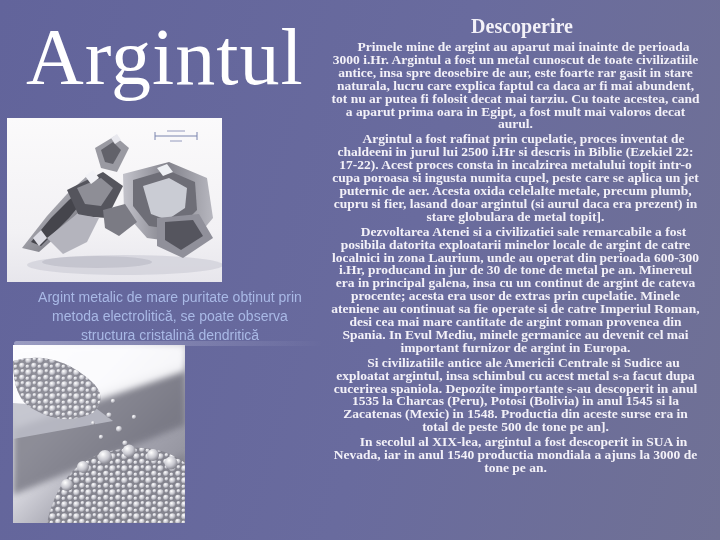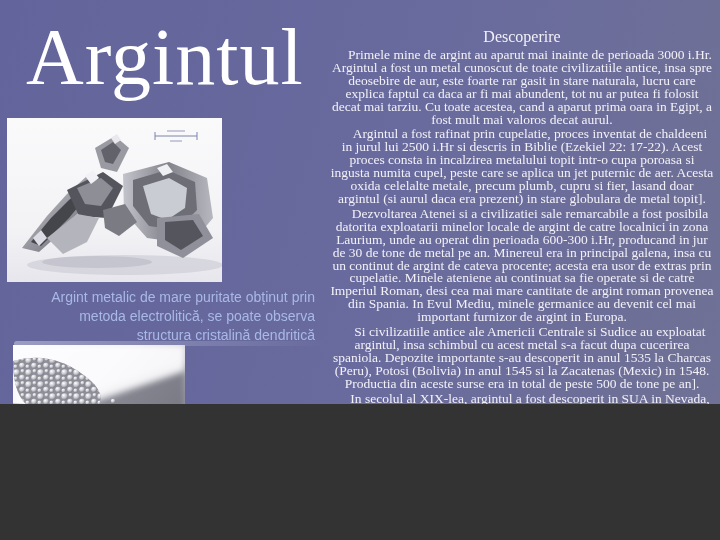--- a/index.html
+++ b/index.html
@@ -1,42 +1,42 @@
 <!DOCTYPE html>
 <html><head>
 <meta charset="utf-8">
 <style>
   html,body{margin:0;padding:0;background:#333;}
   .slide{
-    position:relative;width:720px;height:404px;overflow:hidden;
+    position:relative;width:720px;height:540px;overflow:hidden;
     background:linear-gradient(105deg,#62649b 0%,#696b9e 55%,#707195 100%);
     font-family:"Liberation Serif",serif;
   }
   .title{
     position:absolute;left:26px;top:6px;margin:0;
     color:#ffffff;font-size:80px;line-height:102px;font-weight:400;letter-spacing:1px;
   }
   .photo1{position:absolute;left:7px;top:118px;width:215px;height:164px;}
   .photo2{position:absolute;left:13px;top:345px;width:172px;height:178px;}
   .photo1 svg,.photo2 svg{display:block;width:100%;height:100%;}
   .caption{
     position:absolute;left:25px;top:288px;width:290px;margin:0;
     font-family:"Liberation Sans",sans-serif;font-size:14px;line-height:1.36;
-    color:#a9b9e6;text-align:right;
+    color:#a9b9e6;text-align:center;
   }
   .streak{
     position:absolute;left:14px;top:341px;width:310px;height:5px;border-radius:3px;
     background:linear-gradient(to right,rgba(238,240,252,0.40),rgba(238,240,252,0));
   }
   .content{
     position:absolute;left:330px;top:12px;width:384px;
     color:#f3f1f8;text-align:center;
   }
-  .content h2{margin:16px 0 3px 0;font-size:16px;font-weight:400;}
-  .content p{margin:0 0 2px 0;font-size:13.5px;line-height:12.9px;text-indent:16px;}
+  .content h2{margin:3px 0 3px 0;font-size:20px;font-weight:700;}
+  .content p{margin:0 13px 2px 0;font-size:13.5px;line-height:12.9px;text-indent:16px;font-weight:bold;}
   figure{margin:0;}
 </style>
 </head>
 <body>
 
 <div class="slide">
 
   <h1 class="title">Argintul</h1>
 
   <figure class="photo1">

